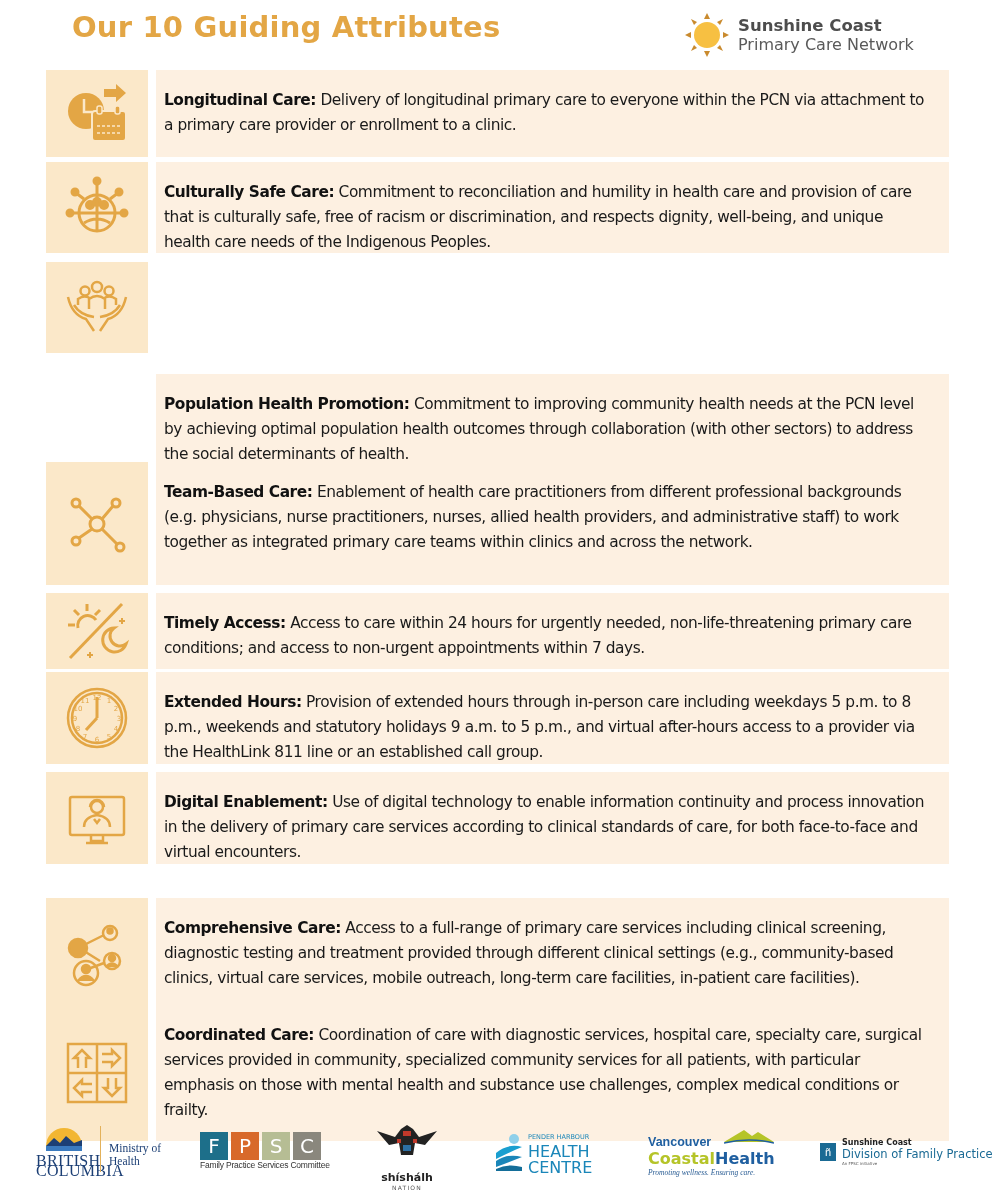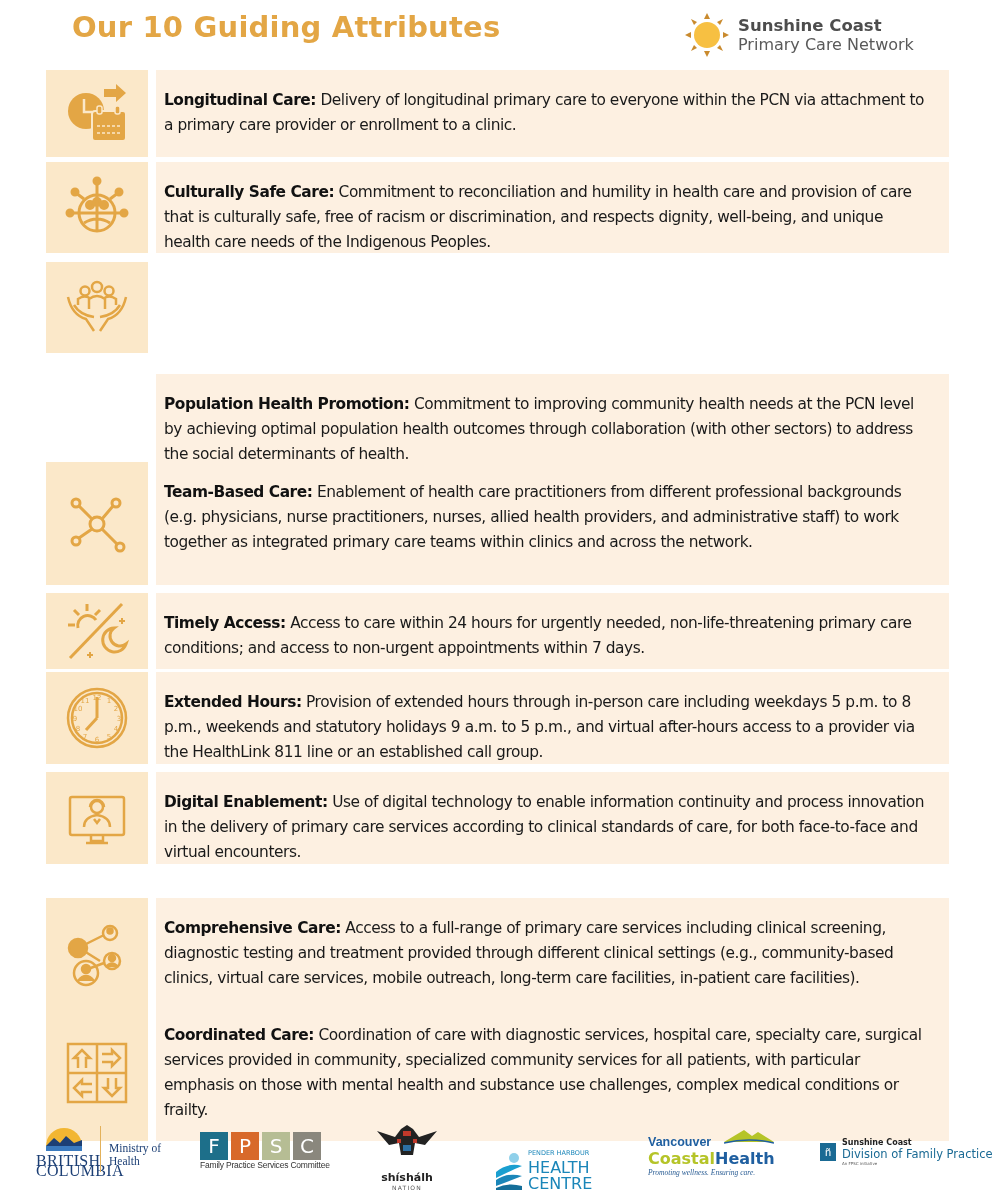--- a/index.html
+++ b/index.html
@@ -23,21 +23,21 @@
   .bc-name { font-family:"Liberation Serif", serif; font-size:16px; color:#1c3f75; line-height:10px; letter-spacing:0.3px; }
   .bc-sep { width:1px; height:46px; background:#e3b15a; margin:0 8px; }
   .bc-min { font-family:"Liberation Serif", serif; font-size:11.5px; color:#1c3f75; line-height:13px; margin-top:16px; }
   .fpsc { left:200px; top:14px; }
   .fpsc-boxes { display:flex; gap:3px; }
   .fpsc-box { width:28px; height:28px; color:#fff; font-family:"DejaVu Sans", sans-serif; font-size:20px; display:flex; align-items:center; justify-content:center; }
   .fpsc-caption { font-family:"Liberation Sans", sans-serif; font-size:8.5px; color:#333; letter-spacing:-0.2px; }
   .shis { left:372px; top:5px; width:70px; text-align:center; }
   .shis-name { font-family:"DejaVu Sans", sans-serif; font-weight:bold; font-size:11px; color:#222; margin-top:8px; }
   .shis-sub { font-family:"DejaVu Sans", sans-serif; font-size:6px; color:#555; letter-spacing:1.2px; }
-  .pender { left:494px; top:28px; display:flex; align-items:flex-end; }
+  .pender { left:494px; top:12px; display:flex; align-items:center; }
   .pender-text { margin-left:4px; line-height:14px; }
   .pender-l1 { font-family:"DejaVu Sans", sans-serif; font-size:6.5px; color:#1a86b9; }
   .pender-l2 { font-family:"DejaVu Sans", sans-serif; font-size:16px; color:#1a86b9; line-height:16px; }
   .vch { left:648px; top:14px; }
   .vch-l1 { font-family:Liberation Sans, sans-serif; font-weight:bold; font-size:12.5px; color:#1f5fa0; line-height:14px; }
   .vch-l2 { font-family:"DejaVu Sans", sans-serif; font-weight:bold; font-size:16px; line-height:18px; }
   .vch-l2 .c1 { color:#b5c428; }
   .vch-l2 .c2 { color:#1f5fa0; }
   .vch-tag { font-family:"Liberation Serif", serif; font-style:italic; font-size:7.5px; color:#2a5d94; }
   .scd { left:820px; top:20px; display:flex; align-items:center; }

